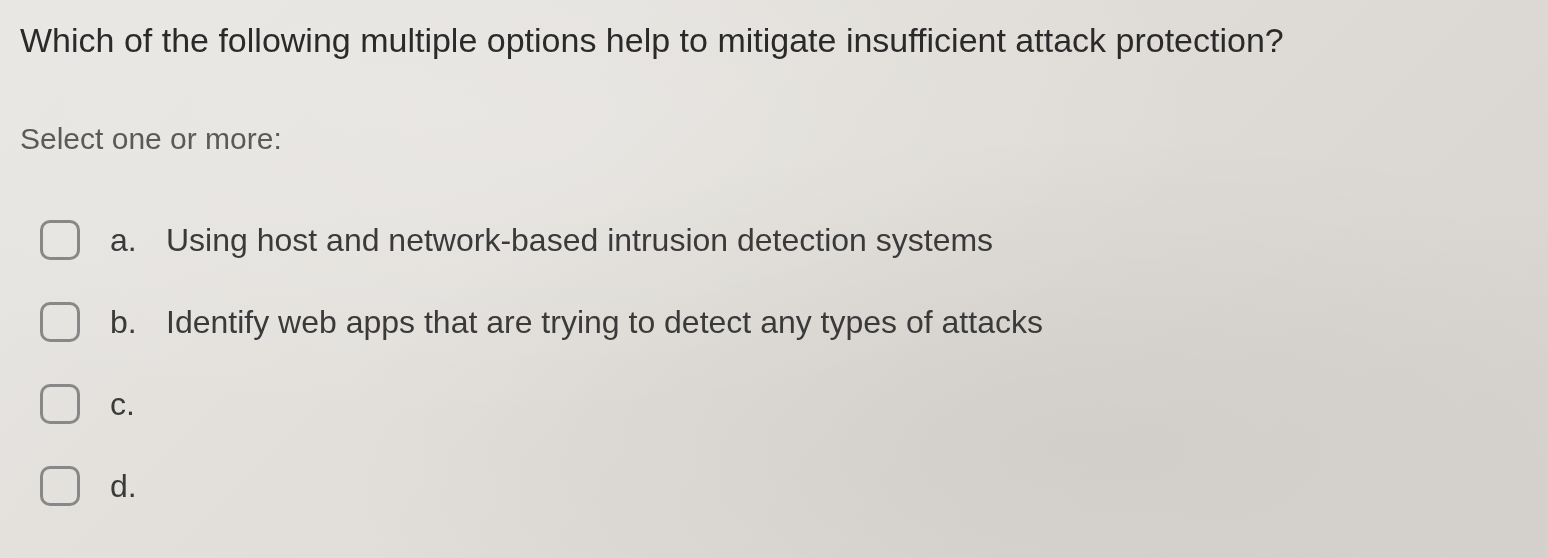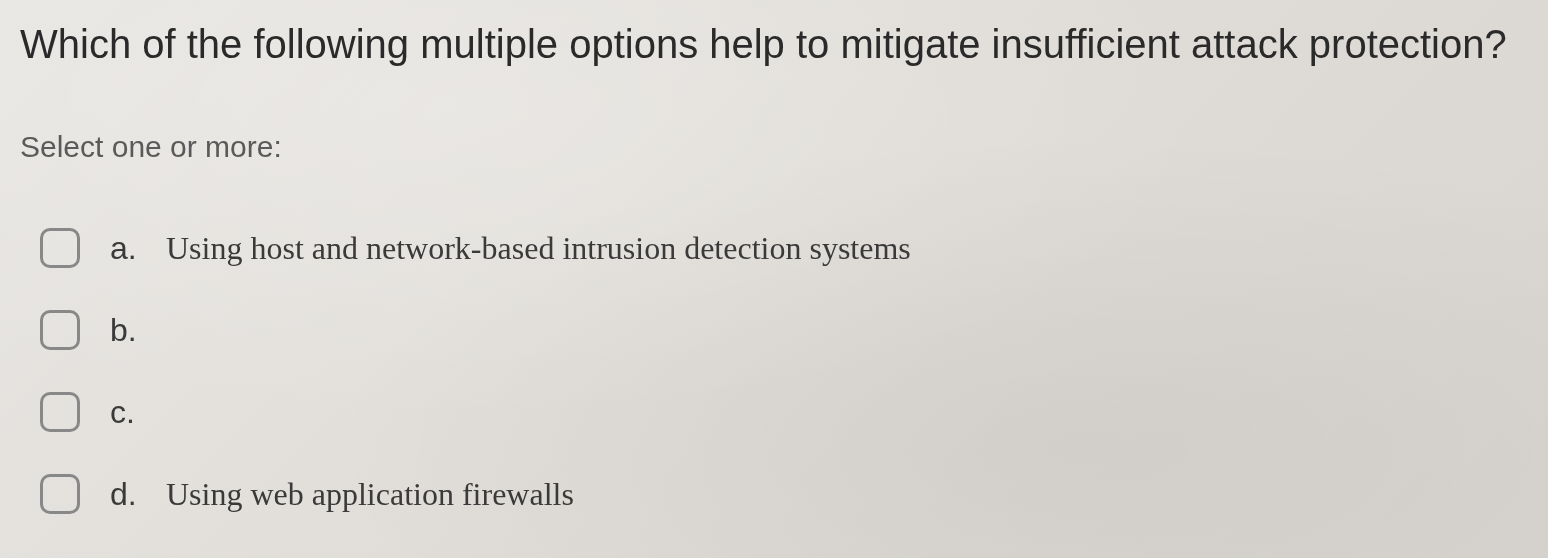--- a/index.html
+++ b/index.html
@@ -22,21 +22,21 @@
       position: absolute;
       top: 0;
       left: 0;
       right: 0;
       bottom: 0;
       background: radial-gradient(ellipse at 30% 20%, rgba(255,255,255,0.2) 0%, transparent 50%),
                   radial-gradient(ellipse at 70% 80%, rgba(0,0,0,0.05) 0%, transparent 50%);
       pointer-events: none;
     }
     .question-text {
-      font-size: 40px;
+      font-size: 34px;
       color: #2a2a2a;
       margin-bottom: 60px;
       line-height: 1.3;
       position: relative;
     }
     .instruction-text {
       font-size: 30px;
       color: #5a5a5a;
       margin-bottom: 64px;
       position: relative;
@@ -62,42 +62,41 @@
     }
     .option-letter {
       font-size: 32px;
       color: #3a3a3a;
       margin-right: 18px;
       min-width: 38px;
     }
     .option-text {
       font-size: 32px;
       color: #3a3a3a;
-      font-family: Liberation Serif, serif;
     }
   </style>
 </head>
 <body>
 
 <div class="question-text">Which of the following multiple options help to mitigate insufficient attack protection?</div>
 
 <div class="instruction-text">Select one or more:</div>
 
 <div class="options-container">
   <div class="option-row">
     <div class="checkbox"></div>
     <span class="option-letter">a.</span>
     <span class="option-text">Using host and network-based intrusion detection systems</span>
   </div>
   <div class="option-row">
     <div class="checkbox"></div>
     <span class="option-letter">b.</span>
+    <span class="option-text">Identify web apps that are trying to detect any types of attacks</span>
   </div>
   <div class="option-row">
     <div class="checkbox"></div>
     <span class="option-letter">c.</span>
   </div>
   <div class="option-row">
     <div class="checkbox"></div>
     <span class="option-letter">d.</span>
-    <span class="option-text">Using web application firewalls</span>
   </div>
 </div>
 
 </body></html>

